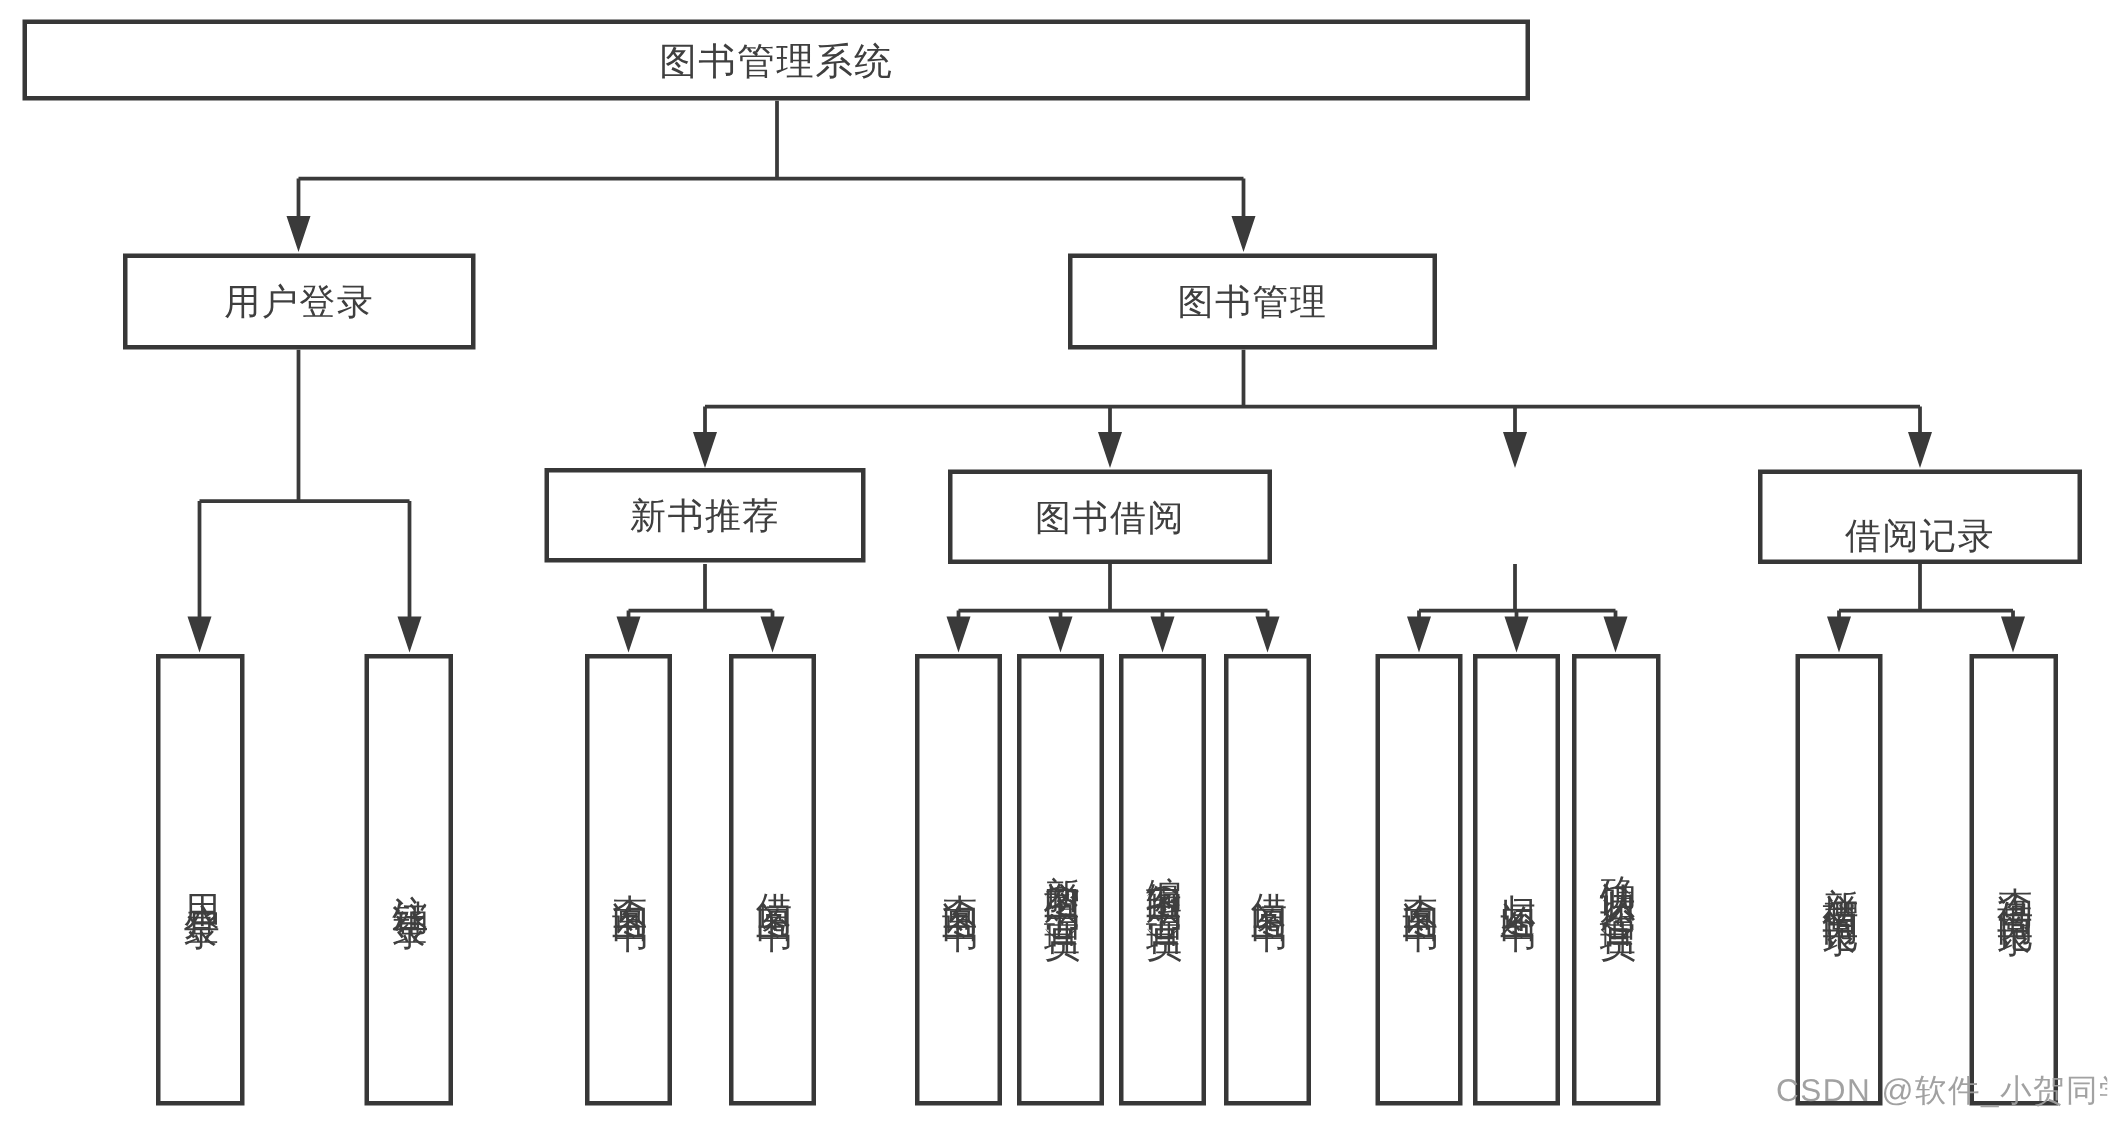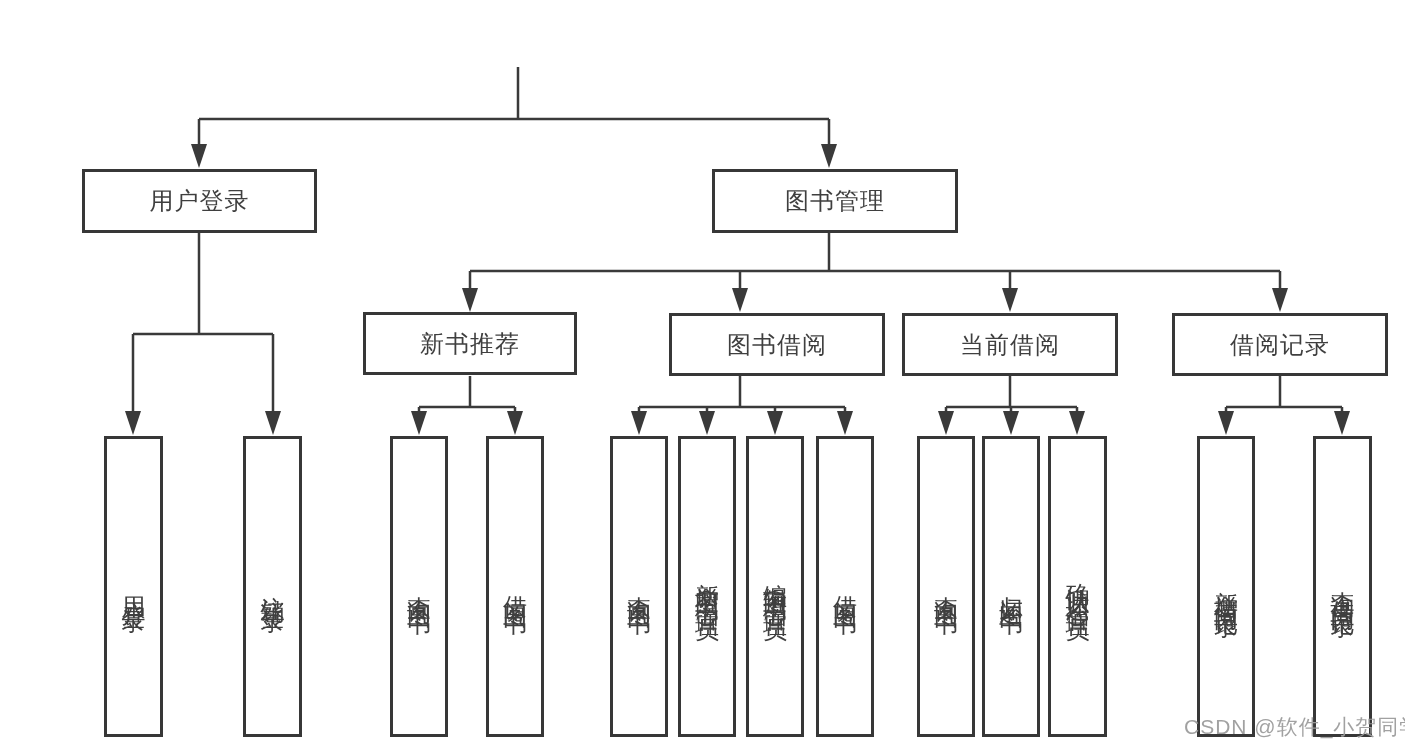--- a/index.html
+++ b/index.html
@@ -76,38 +76,38 @@
     <g>
       <path class="cline" d="M1010 376 V407 M946 407 H1077 M946 407 V413 M1011 407 V413 M1077 407 V413"></path>
       <path class="carrow" d="M938 411 h16 l-8 24 z M1003 411 h16 l-8 24 z M1069 411 h16 l-8 24 z"></path>
     </g>
     <g>
       <path class="cline" d="M1280 376 V407 M1226 407 H1342 M1226 407 V413 M1342 407 V413"></path>
       <path class="carrow" d="M1218 411 h16 l-8 24 z M1334 411 h16 l-8 24 z"></path>
     </g>
   </svg>
 
+  <div class="box hbox title-box" style="left:15px; top:13px; width:1005px; height:54px;">
+    <span>图书管理系统</span>
+  </div>
 
   <div class="box hbox" style="left:82px; top:169px; width:235px; height:64px;">
     <span>用户登录</span>
   </div>
   <div class="box hbox" style="left:712px; top:169px; width:246px; height:64px;">
     <span>图书管理</span>
   </div>
 
   <div class="box hbox" style="left:363px; top:312px; width:214px; height:63px;">
     <span>新书推荐</span>
   </div>
-  <div class="box hbox" style="left:669px; top:313px; width:216px; height:63px;">
+  <div class="box hbox" style="left:632px; top:313px; width:216px; height:63px;">
     <span>图书借阅</span>
   </div>
-  <div class="box hbox" style="left:902px; top:313px; width:216px; height:63px;">
-    <span>当前借阅</span>
-  </div>
-  <div class="box hbox" style="left:1172px; top:313px; width:216px; height:63px;">
+  <div class="box hbox" style="left:1172px; top:313px; width:216px; height:63px;align-items:flex-end;">
     <span>借阅记录</span>
   </div>
 
   <div class="box" style="left:104px; top:436px; width:59px; height:301px;">
     <span class="vtext">用户登录</span>
   </div>
   <div class="box" style="left:243px; top:436px; width:59px; height:301px;">
     <span class="vtext">注销登录</span>
   </div>
 

